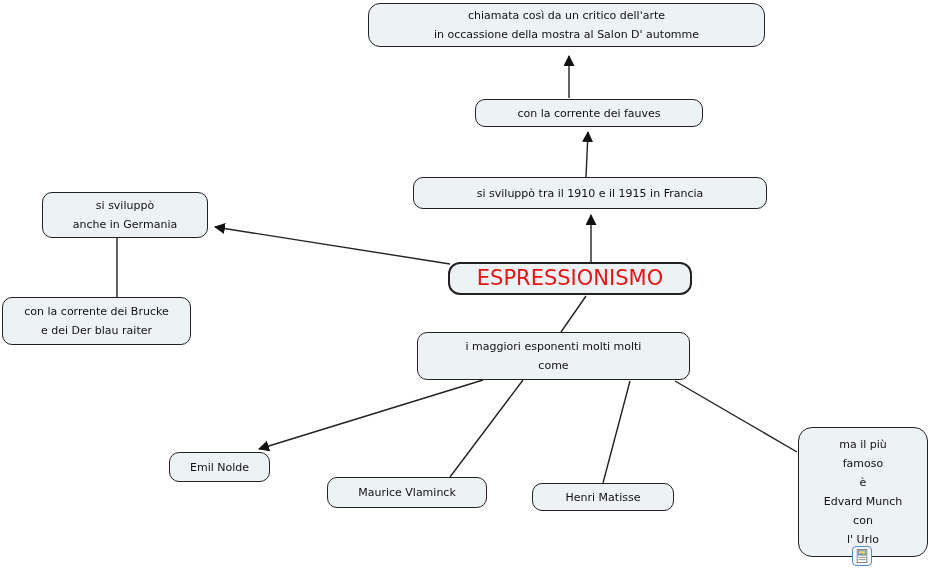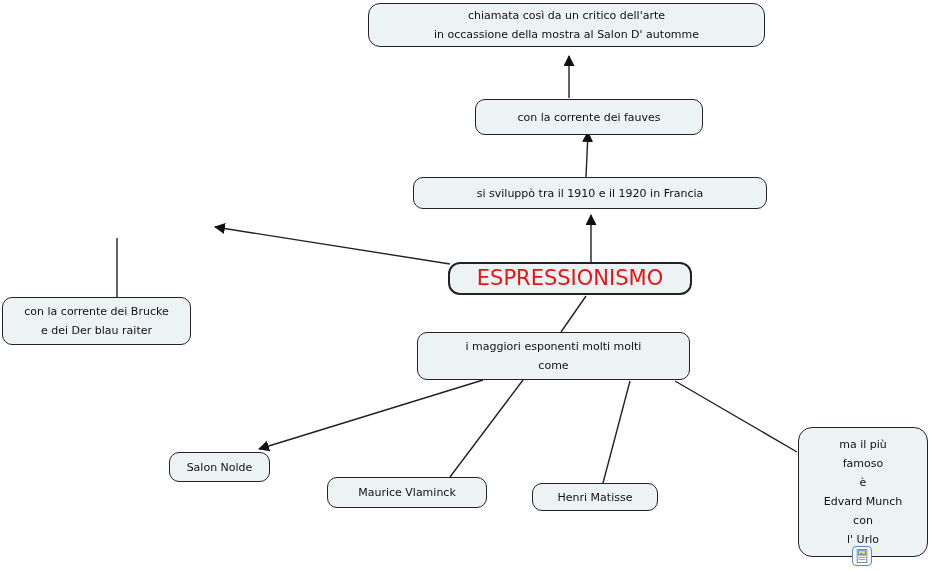--- a/index.html
+++ b/index.html
@@ -38,31 +38,31 @@
     background: #edf2f5;
     border: 1.5px solid #222222;
     border-radius: 10px;
     color: #111111;
     font-size: 11px;
     line-height: 19px;
     padding: 1px 6px;
     cursor: default;
   }
   #n-salon     { left: 368px; top: 3px;   width: 397px; height: 44px;  border-radius: 12px; }
-  #n-fauves    { left: 475px; top: 99px;  width: 228px; height: 36px;  }
+  #n-fauves    { left: 475px; top: 99px;  width: 228px; height: 28px;  }
   #n-francia   { left: 413px; top: 177px; width: 354px; height: 32px;  }
   #n-espr      { left: 448px; top: 262px; width: 244px; height: 33px;
                  font-size: 21px; line-height: 23px; color: #e81414;
                  border-width: 2px; border-radius: 12px; }
   #n-germania  { left: 42px;  top: 192px; width: 166px; height: 46px;  }
   #n-brucke    { left: 2px;   top: 297px; width: 189px; height: 48px;  }
   #n-esponenti { left: 417px; top: 332px; width: 273px; height: 48px;  }
   #n-emil      { left: 169px; top: 452px; width: 101px; height: 30px;  }
   #n-maurice   { left: 327px; top: 477px; width: 160px; height: 31px;  }
-  #n-henri     { left: 532px; top: 483px; width: 126px; height: 28px;  }
+  #n-henri     { left: 532px; top: 483px; width: 142px; height: 28px;  }
   #n-munch     { left: 798px; top: 427px; width: 130px; height: 130px; border-radius: 14px; text-align: center; }
   .resource-icon {
     position: absolute;
     left: 852px;
     top: 546px;
     width: 20px;
     height: 20px;
     box-sizing: border-box;
     background: #f4f8fc;
     border: 1.6px solid #5a8ac2;
@@ -92,27 +92,29 @@
     <line x1="586" y1="296" x2="561" y2="332"></line>
     <line x1="483" y1="380" x2="259" y2="449" marker-end="url(#arrow)"></line>
     <line x1="523" y1="380" x2="450" y2="477"></line>
     <line x1="630" y1="381" x2="603" y2="483"></line>
     <line x1="675" y1="381" x2="797" y2="452"></line>
   </svg>
 
   <div class="node" id="n-salon">chiamata così da un critico dell'arte
 in occassione della mostra al Salon D' automme</div>
   <div class="node" id="n-fauves">con la corrente dei fauves</div>
-  <div class="node" id="n-francia">si sviluppò tra il 1910 e il 1920 in Francia</div>
+  <div class="node" id="n-francia">si sviluppò tra il 1910 e il 1915 in Francia</div>
   <div class="node" id="n-espr">ESPRESSIONISMO</div>
+  <div class="node" id="n-germania">si sviluppò
+anche in Germania</div>
   <div class="node" id="n-brucke">con la corrente dei Brucke
 e dei Der blau raiter</div>
   <div class="node" id="n-esponenti">i maggiori esponenti molti molti
 come</div>
-  <div class="node" id="n-emil">Salon Nolde</div>
+  <div class="node" id="n-emil">Emil Nolde</div>
   <div class="node" id="n-maurice">Maurice Vlaminck</div>
   <div class="node" id="n-henri">Henri Matisse</div>
   <div class="node" id="n-munch">ma il più
 famoso
 è
 Edvard Munch
 con
 l' Urlo</div>
 
   <div class="resource-icon">

